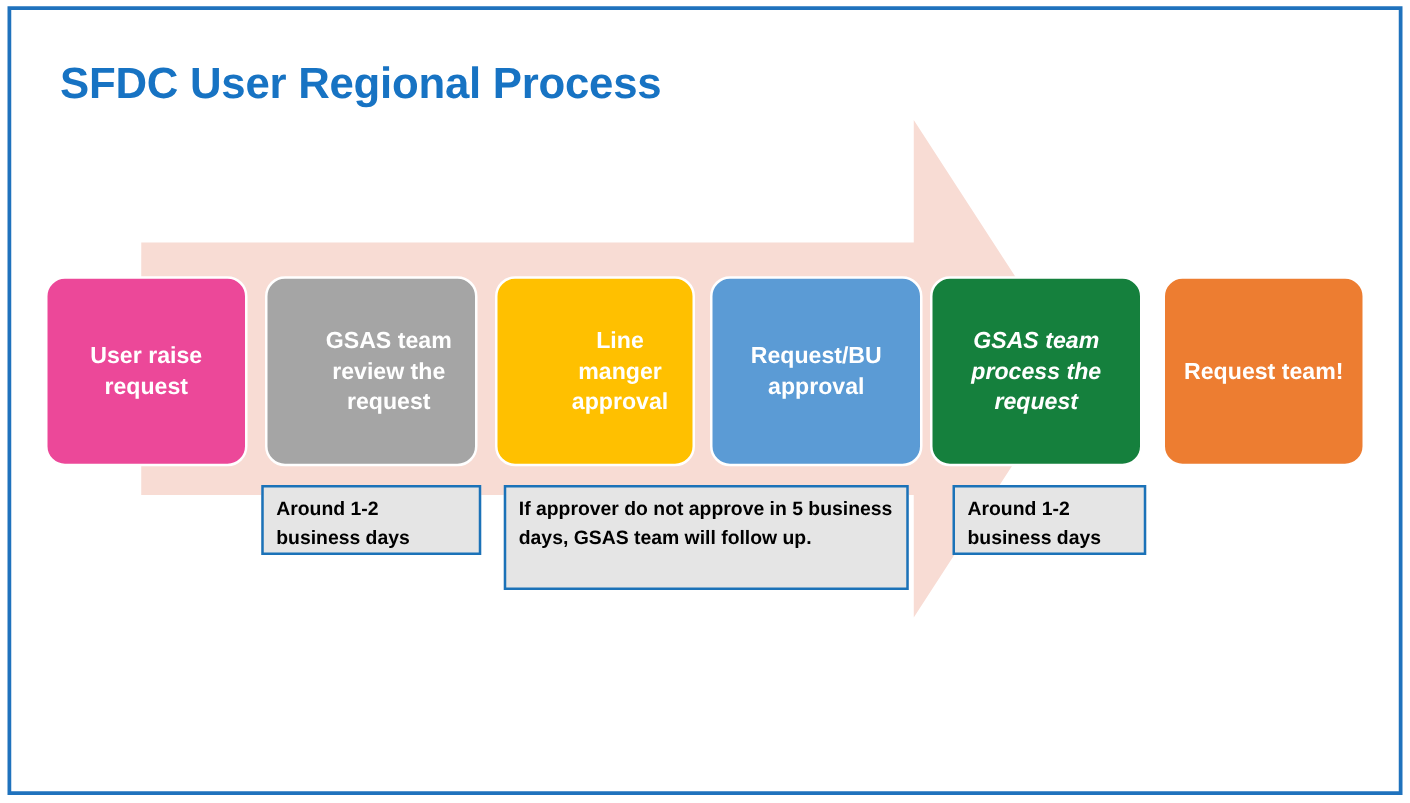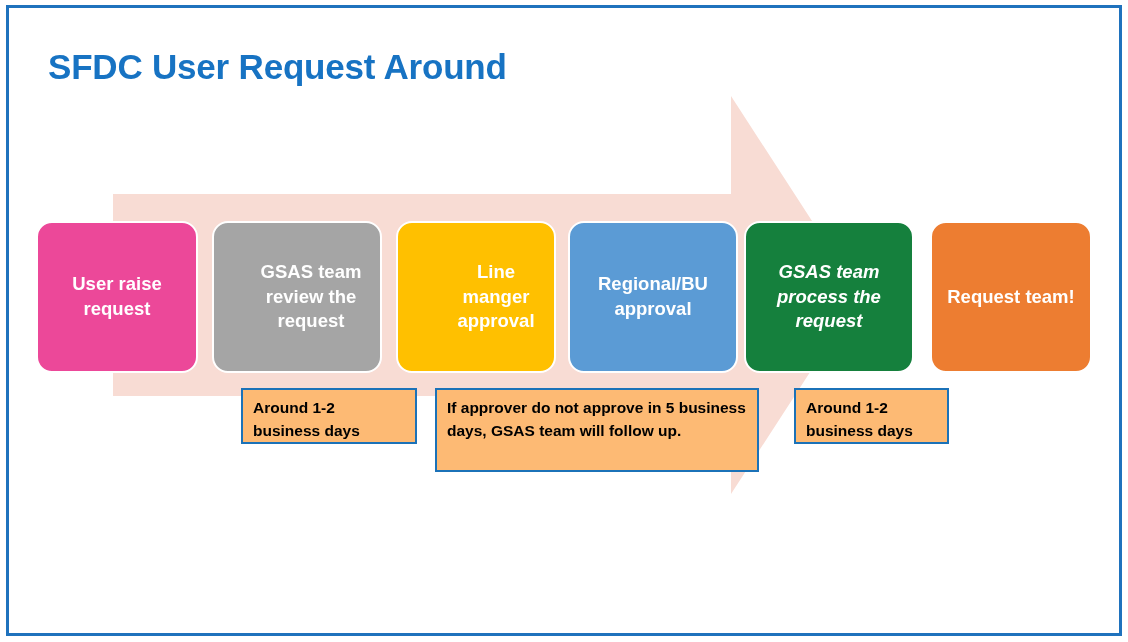--- a/index.html
+++ b/index.html
@@ -83,58 +83,57 @@
   }
 
   .step-box .label {
     display: block;
     width: 100%;
   }
 
   
   .note-box {
     position: absolute;
-    background: #fdba74;
+    background: #e5e5e5;
     border: 2.5px solid #1B72B8;
     box-sizing: border-box;
     color: #000000;
     font-size: 15.5px;
     font-weight: bold;
     line-height: 1.47;
     padding: 7px 9px 7px 10px;
-    margin-left: 32px;
   }
 </style>
 </head>
 <body>
 
 <div id="canvas">
 
   <svg class="bg-arrow" viewBox="0 0 1000 420" preserveAspectRatio="none" aria-hidden="true">
     <polygon points="113,109 731,109 731,11 860,210 731,409 731,311 113,311" fill="#F8DCD4"></polygon>
   </svg>
 
-  <div class="page-title">SFDC User Request Around</div>
+  <div class="page-title">SFDC User Regional Process</div>
 
   <div class="steps">
 
     <div class="step-box" style="left:0px; width:162px; background:#ec4899;">
       <span class="label">User raise request</span>
     </div>
 
     <div class="step-box" style="left:176px; width:170px; background:#A5A5A5;padding-left:36px;">
       <span class="label">GSAS team review the request</span>
     </div>
 
     <div class="step-box" style="left:360px; width:160px; background:#FFC000;padding-left:48px;">
       <span class="label">Line manger approval</span>
     </div>
 
     <div class="step-box" style="left:532px; width:170px; background:#5B9BD5;">
-      <span class="label">Regional/BU approval</span>
+      <span class="label">Request/BU approval</span>
     </div>
 
     <div class="step-box" style="left:708px; width:170px; background:#15803d;font-style:italic;">
       <span class="label">GSAS team process the request</span>
     </div>
 
     <div class="step-box" style="left:894px; width:162px; background:#ED7D31;">
       <span class="label">Request team!</span>
     </div>
 

